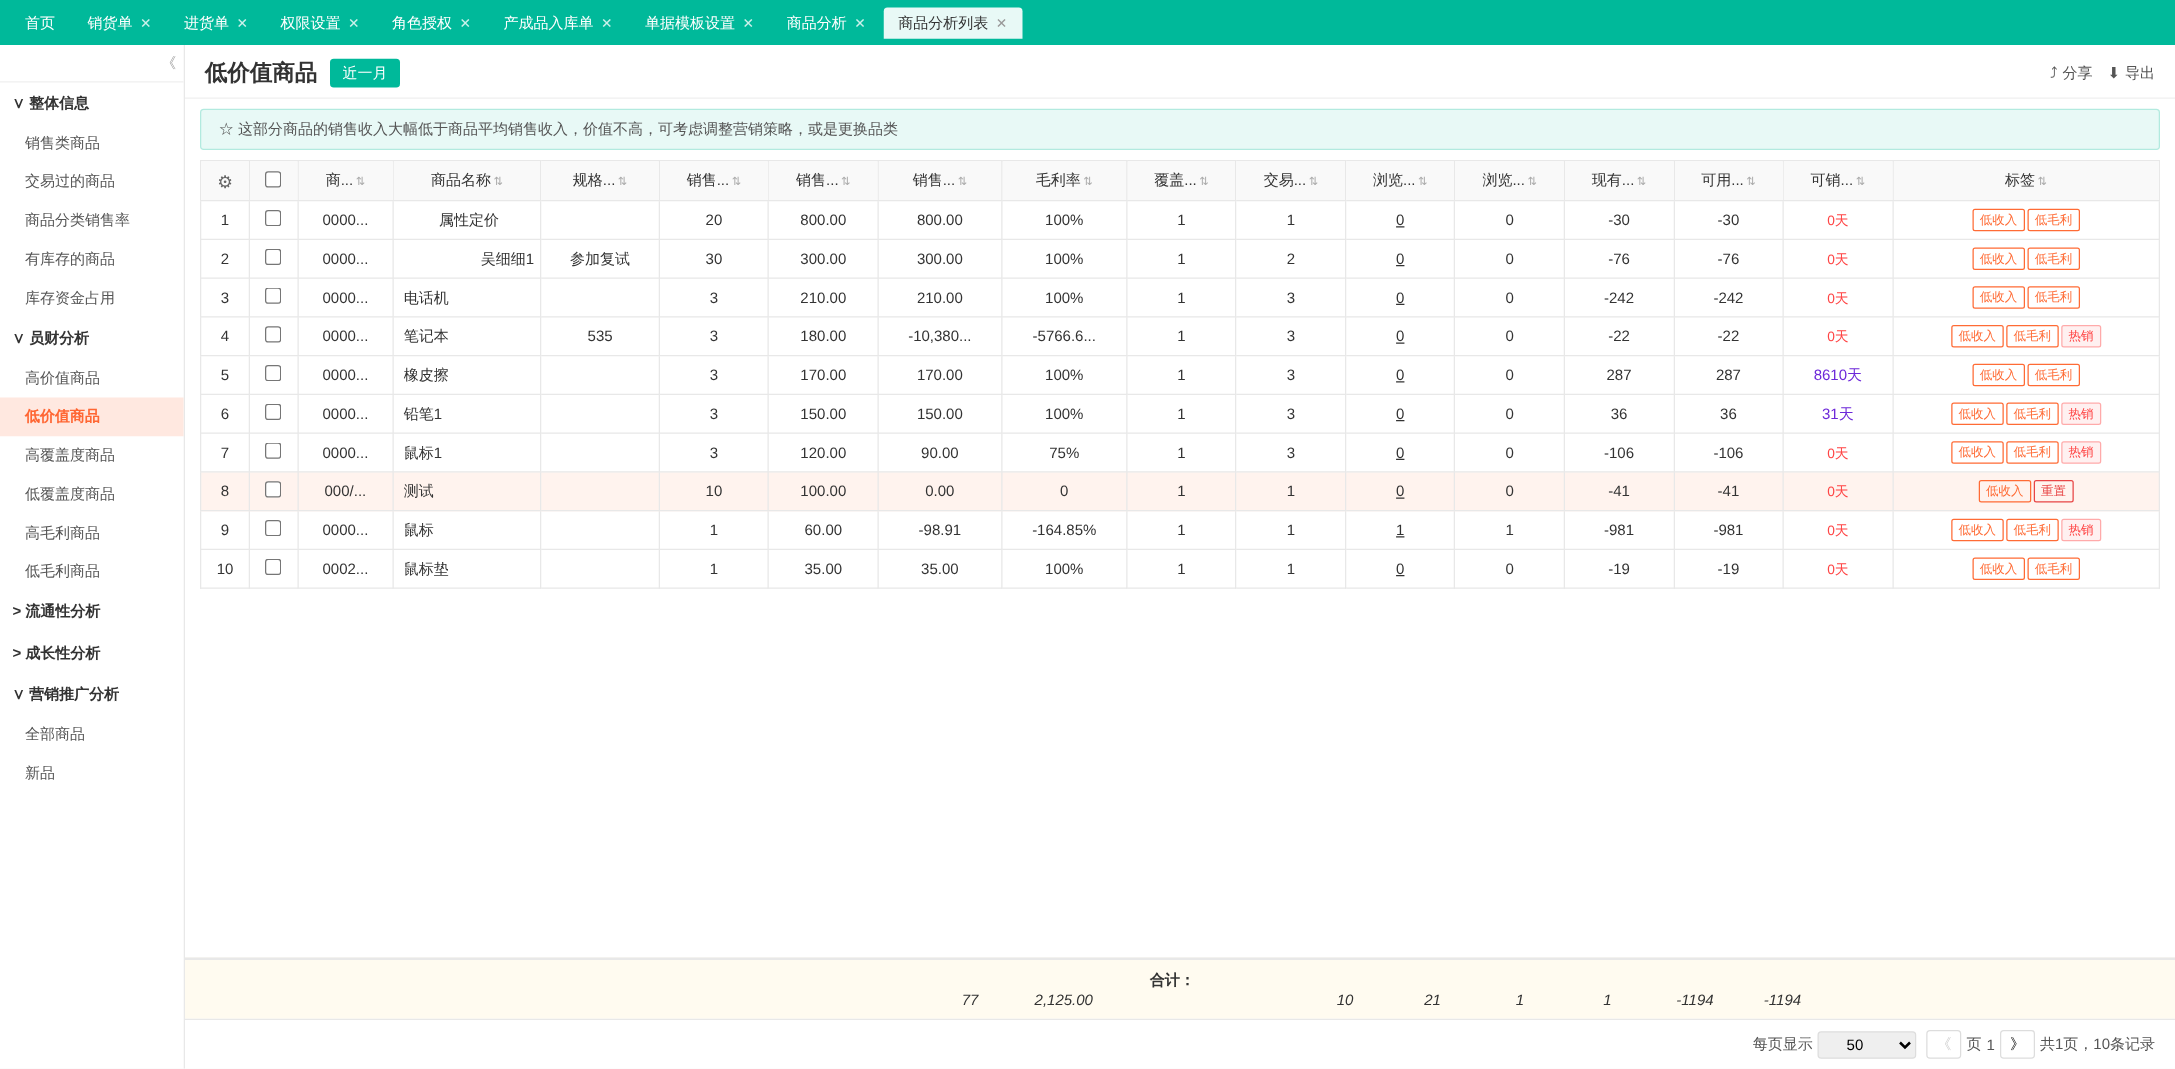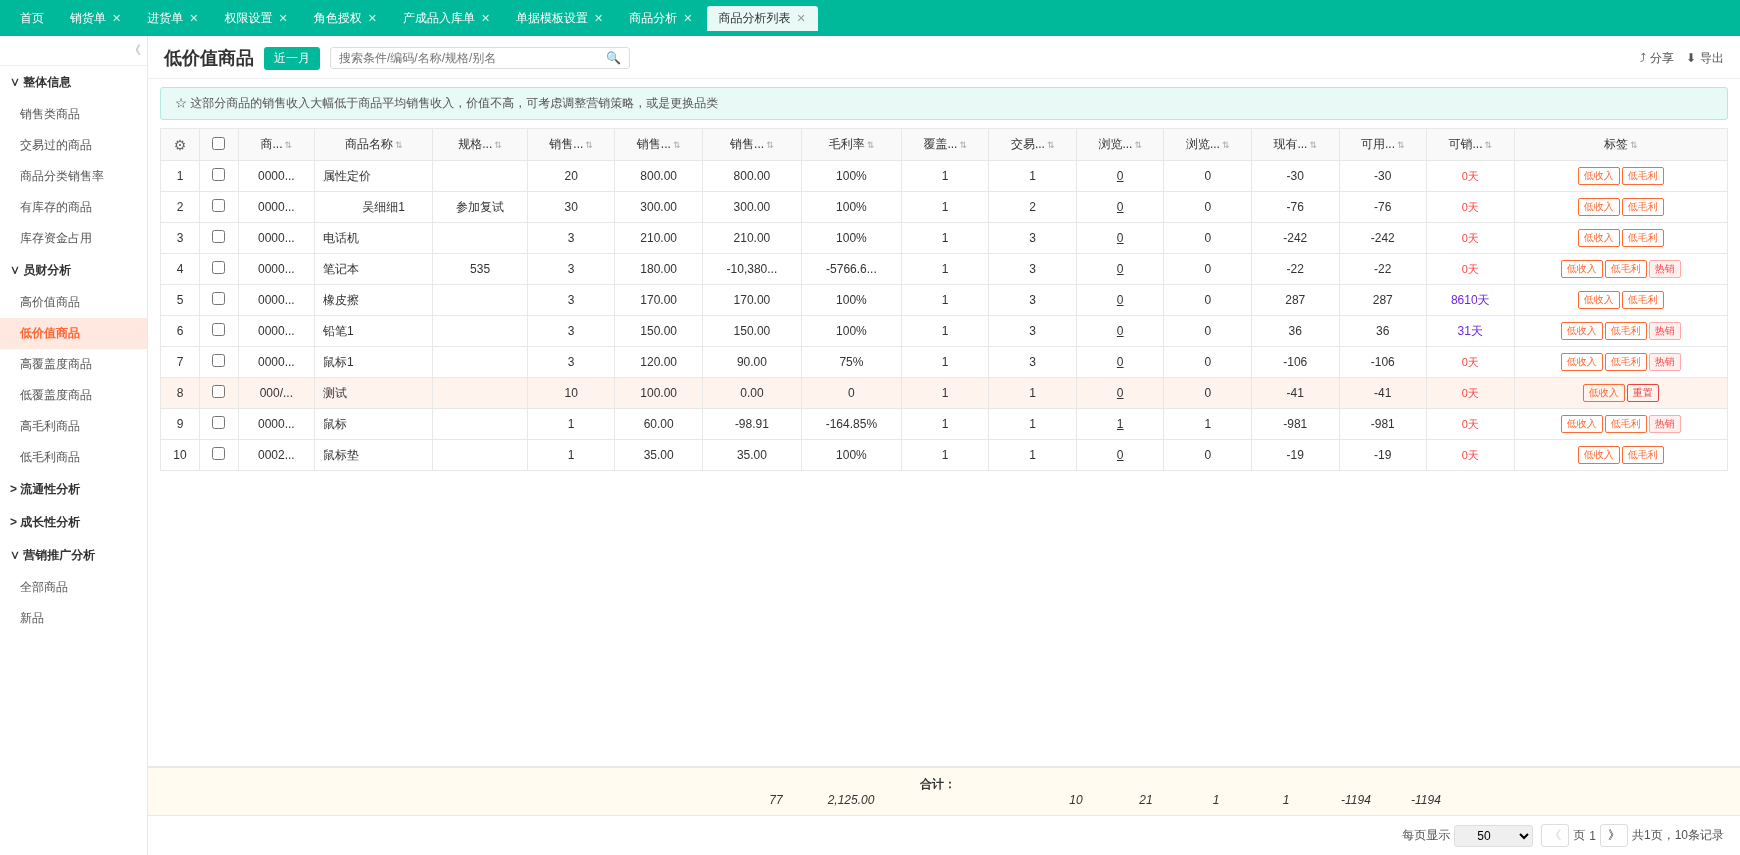--- a/index.html
+++ b/index.html
@@ -316,24 +316,20 @@
     </div>
     <div class="sidebar-item">全部商品</div>
     <div class="sidebar-item">新品</div>
   </div>
 
   <div class="main-content">
 
     <div class="content-header">
       <span class="page-title">低价值商品</span>
       <button class="filter-btn">近一月</button>
-      <div class="search-box">
-        <input type="text" placeholder="搜索条件/编码/名称/规格/别名" style="">
-        <span style="color:#00b99a;cursor:pointer;">🔍</span>
-      </div>
       <div class="header-actions">
         <div class="action-btn">
           <span>⤴</span>
           <span>分享</span>
         </div>
         <div class="action-btn">
           <span>⬇</span>
           <span>导出</span>
         </div>
       </div>
@@ -364,40 +360,40 @@
             <th><span class="col-label">可用...</span><span class="sort-icon">⇅</span></th>
             <th><span class="col-label">可销...</span><span class="sort-icon">⇅</span></th>
             <th><span class="col-label">标签</span><span class="sort-icon">⇅</span></th>
           </tr>
         </thead>
         <tbody id="table-body">
         <tr>
     <td>1</td>
     <td><input type="checkbox" class="row-checkbox" style=""></td>
     <td>0000...</td>
-    <td style="text-align:left;padding-left:8px;margin-left:18px;">属性定价</td>
+    <td style="text-align:center;padding-left:8px;margin-left:18px;">属性定价</td>
     <td></td>
     <td>20</td>
     <td>800.00</td>
     <td>800.00</td>
     <td>100%</td>
     <td>1</td>
     <td>1</td>
     <td><span class="underline-link">0</span></td>
     <td>0</td>
     <td>-30</td>
     <td>-30</td>
     <td><span class="days-badge">0天</span></td>
     <td><span class="tag-badge tag-orange">低收入</span><span class="tag-badge tag-orange">低毛利</span></td>
   </tr>
             <tr>
     <td>2</td>
     <td><input type="checkbox" class="row-checkbox" style=""></td>
     <td>0000...</td>
-    <td style="text-align:center;padding-left:25px;">吴细细1</td>
+    <td style="text-align:right;padding-left:25px;">吴细细1</td>
     <td>参加复试</td>
     <td>30</td>
     <td>300.00</td>
     <td>300.00</td>
     <td>100%</td>
     <td>1</td>
     <td>2</td>
     <td><span class="underline-link">0</span></td>
     <td>0</td>
     <td>-76</td>

